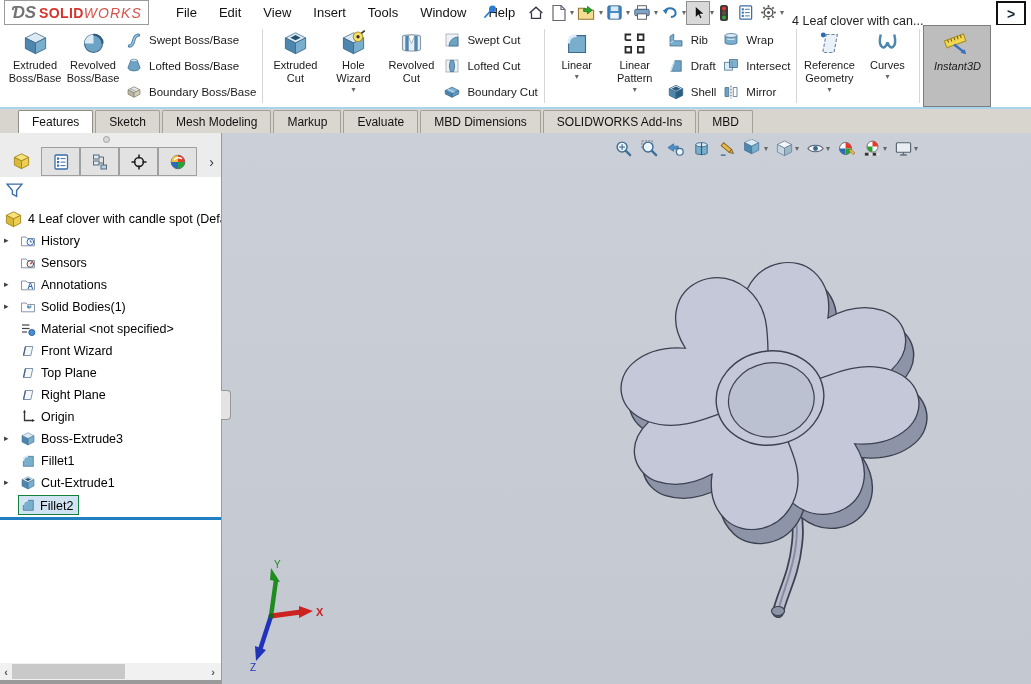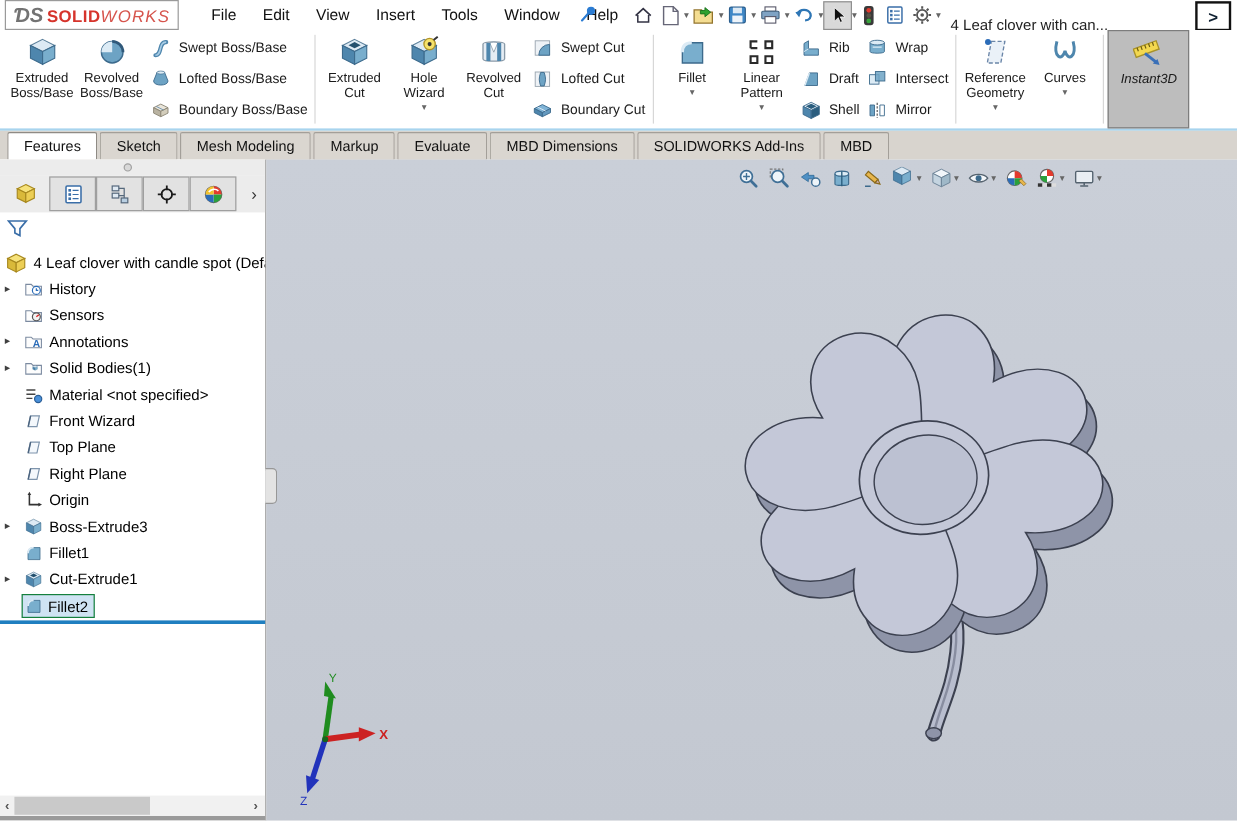--- a/index.html
+++ b/index.html
@@ -34,21 +34,21 @@
           font-size:11px;line-height:1.2;text-align:center;color:#1a1a1a;}
   .bigbtn svg{width:27px;height:27px;margin-bottom:2px;}
   .bigbtn .car{margin-top:1px;}
   .bigbtn.active{background:#bdbdbd;border:1px solid #7d7d7d;width:66px;font-style:italic;}
   .smallcol{display:flex;flex-direction:column;justify-content:center;gap:2px;padding:0 3px;}
   .smallbtn{display:flex;align-items:center;gap:6px;height:24px;font-size:11.5px;color:#1a1a1a;white-space:nowrap;}
   .smallbtn svg{width:18px;height:18px;}
 
   
   #cmdtabs{position:absolute;left:0;top:109px;width:1031px;height:24px;background:#d8d4ce;
-           display:flex;align-items:center;padding-left:6px;box-sizing:border-box;}
+           display:flex;align-items:center;padding-left:18px;box-sizing:border-box;}
   .ctab{padding:4px 13px 4px;font-size:12px;color:#111;background:#dad6d0;border:1px solid #a39f99;
         border-bottom:none;margin-right:2px;border-radius:2px 2px 0 0;white-space:nowrap;}
   .ctab.active{background:#fff;border-color:#8f8b85;}
 
   
   #leftpanel{position:absolute;left:0;top:133px;width:222px;height:551px;background:#fff;
              border-right:1px solid #9a9a9a;box-sizing:border-box;overflow:hidden;}
   #panel-topstrip{height:13px;background:#ececec;position:relative;}
   #panel-handle{position:absolute;left:103px;top:3px;width:7px;height:7px;border-radius:50%;
                 background:#d8d8d8;border:1px solid #a0a0a0;box-sizing:border-box;}
@@ -337,21 +337,21 @@
         </div>
       </div>
     </div>
     <div class="rsep"></div>
 
     <div class="rgroup">
       <div class="bigbtn">
         <svg>
             <use href="#i-fillet"></use>
           </svg>
-          <span>Fillet</span>
+          <span>Linear</span>
           <span class="car">▾</span>
       </div>
       <div class="bigbtn">
         <svg viewBox="0 0 24 24">
             <g fill="none" stroke="#2a2a2a" stroke-width="1.6">
               <path d="M4,9 V4 H9 M9,9 H4"></path>
               <path d="M15,4 H20 V9 H15 Z"></path>
               <path d="M4,15 H9 V20 H4 Z"></path>
               <path d="M15,15 H20 V20 H15 Z"></path>
             </g>

